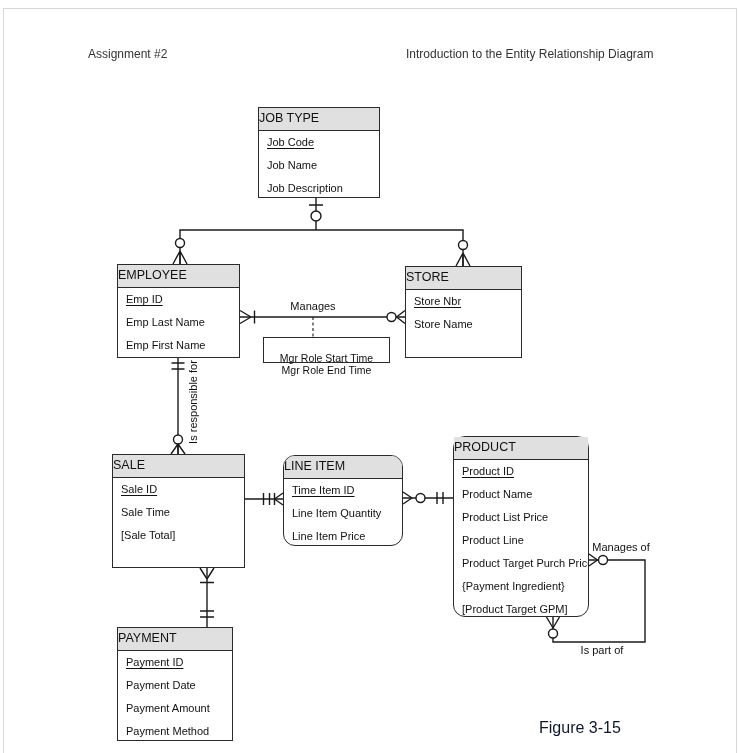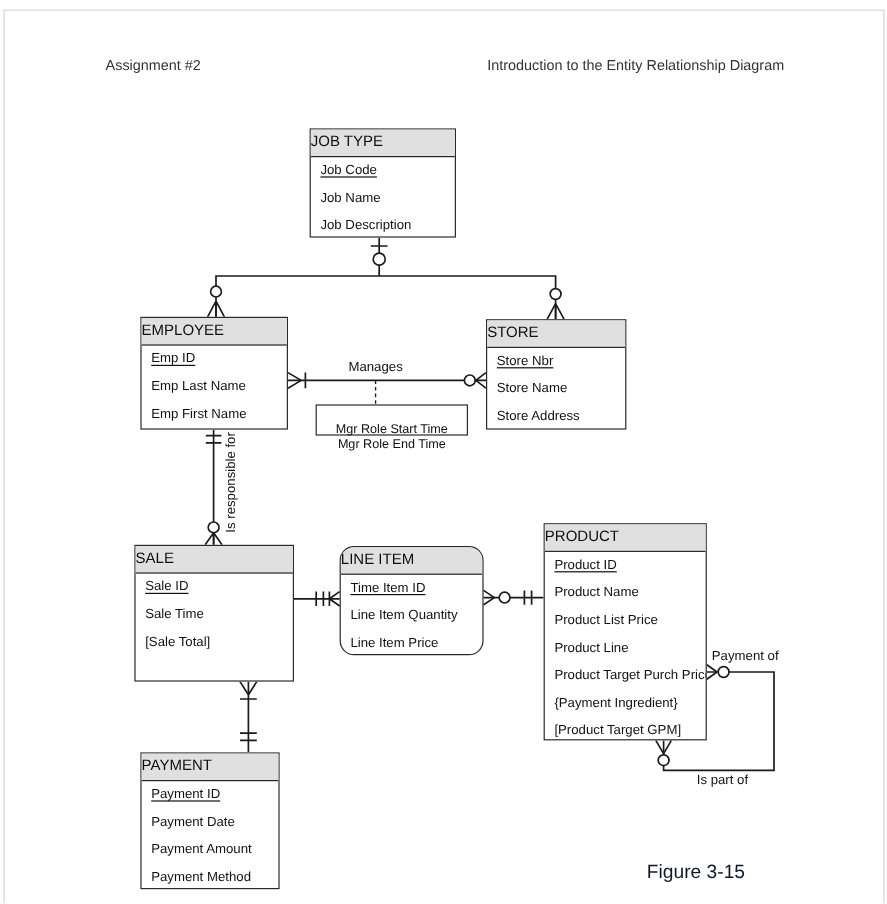--- a/index.html
+++ b/index.html
@@ -97,42 +97,41 @@
 
     <g>
       <path d="M207,568 V627"></path>
       <path d="M207,579 L200,568 M207,579 L214,568 M200,582.5 H214"></path>
       <path d="M200,611 H214 M200,617 H214"></path>
     </g>
   </svg>
 
   <div class="rel-label" style="left:313px;top:306px;">Manages</div>
   <div class="rel-label vert" style="left:193px;top:402px;">Is responsible for</div>
-  <div class="rel-label" style="left:621px;top:547px;">Payment of</div>
+  <div class="rel-label" style="left:621px;top:547px;">Manages of</div>
   <div class="rel-label" style="left:602px;top:650px;">Is part of</div>
 
   <div class="entity" style="left:258px;top:107px;width:122px;height:91px;">
     <div class="ent-header">JOB TYPE</div>
     <div class="ent-row u">Job Code</div>
     <div class="ent-row">Job Name</div>
     <div class="ent-row">Job Description</div>
   </div>
 
   <div class="entity" style="left:117px;top:264px;width:123px;height:94px;">
     <div class="ent-header">EMPLOYEE</div>
     <div class="ent-row u">Emp ID</div>
     <div class="ent-row">Emp Last Name</div>
     <div class="ent-row">Emp First Name</div>
   </div>
 
   <div class="entity" style="left:405px;top:266px;width:117px;height:92px;">
     <div class="ent-header">STORE</div>
     <div class="ent-row u">Store Nbr</div>
     <div class="ent-row">Store Name</div>
-    <div class="ent-row">Store Address</div>
   </div>
 
   <div class="attr-box" style="left:263px;top:337px;width:127px;height:26px;">
     <div>Mgr Role Start Time</div>
     <div>Mgr Role End Time</div>
   </div>
 
   <div class="entity" style="left:112px;top:454px;width:133px;height:114px;">
     <div class="ent-header">SALE</div>
     <div class="ent-row u">Sale ID</div>
@@ -140,21 +139,21 @@
     <div class="ent-row">[Sale Total]</div>
   </div>
 
   <div class="entity rounded" style="left:283px;top:455px;width:120px;height:91px;">
     <div class="ent-header">LINE ITEM</div>
     <div class="ent-row u">Time Item ID</div>
     <div class="ent-row">Line Item Quantity</div>
     <div class="ent-row">Line Item Price</div>
   </div>
 
-  <div class="entity" style="left:453px;top:436px;width:136px;height:181px;">
+  <div class="entity" style="left:453px;top:436px;width:136px;height:181px;border-radius:12px;">
     <div class="ent-header">PRODUCT</div>
     <div class="ent-row u">Product ID</div>
     <div class="ent-row">Product Name</div>
     <div class="ent-row">Product List Price</div>
     <div class="ent-row">Product Line</div>
     <div class="ent-row">Product Target Purch Price</div>
     <div class="ent-row">{Payment Ingredient}</div>
     <div class="ent-row">[Product Target GPM]</div>
   </div>
 

